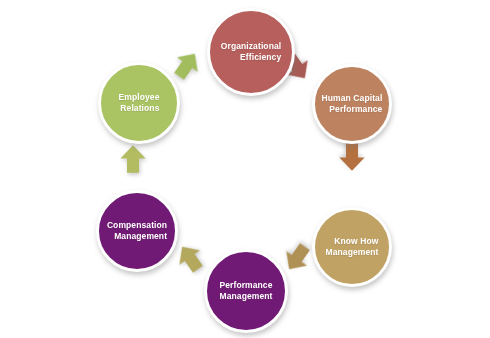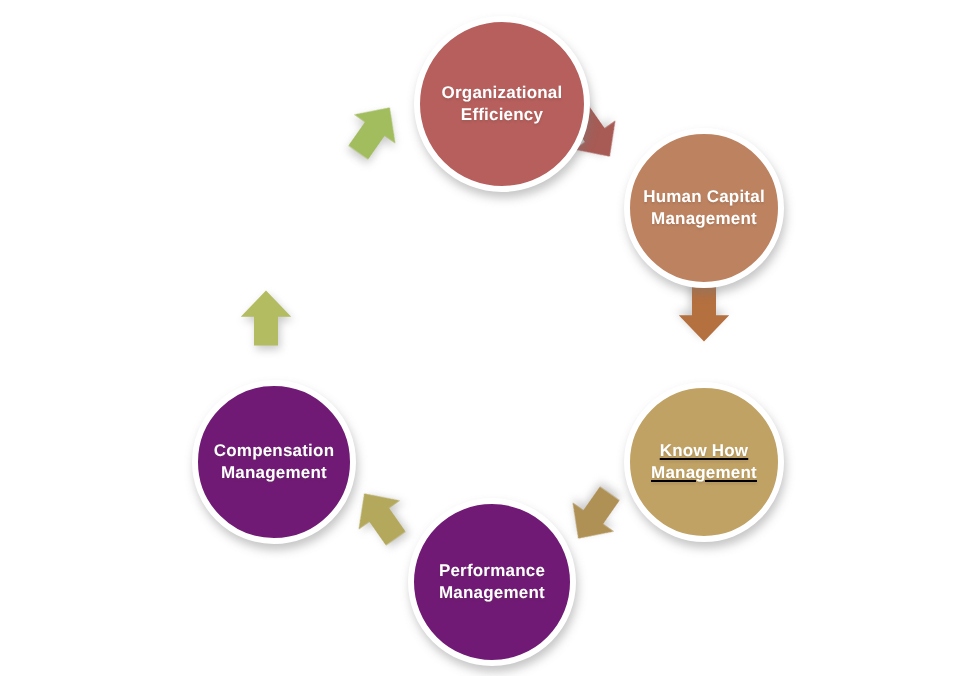--- a/index.html
+++ b/index.html
@@ -21,21 +21,21 @@
   }
   .node {
     position: absolute;
     border-radius: 50%;
     background: #cccccc;
     border: 3px solid #ffffff;
     box-sizing: border-box;
     display: flex;
     align-items: center;
     justify-content: center;
-    text-align: center;
+    text-align: right;
     box-shadow: 1px 3px 5px rgba(120,120,120,0.42);
   }
   .node-label {
     color: #ffffff;
     font-size: 8.5px;
     line-height: 11px;
     font-weight: bold;
     letter-spacing: 0.1px;
     padding: 0 6px;
     text-shadow: 0 1px 1px rgba(90,70,60,0.18);
@@ -87,27 +87,31 @@
       <svg viewBox="0 0 100 100" xmlns="http://www.w3.org/2000/svg">
         <path d="M50 4 L92 48 L70 48 L70 96 L30 96 L30 48 L8 48 Z" fill="#a2bd5e"></path>
       </svg>
     </div>
     <div class="node" style="left: 207px; top: 8px; width: 88px; height: 88px; background: rgb(182, 95, 93);">
       <span class="node-label">Organizational
 Efficiency</span>
     </div>
     <div class="node" style="left: 312px; top: 64px; width: 80px; height: 80px; background: rgb(189, 131, 97);">
       <span class="node-label">Human Capital
-Management</span>
+Performance</span>
     </div>
-    <div class="node" style="left: 312px; top: 191px; width: 80px; height: 80px; background: rgb(192, 162, 101); text-decoration: underline;">
+    <div class="node" style="left: 312px; top: 207px; width: 80px; height: 80px; background: rgb(192, 162, 101);">
       <span class="node-label">Know How
 Management</span>
     </div>
     <div class="node" style="left: 204px; top: 249px; width: 84px; height: 84px; background: #701a75;">
       <span class="node-label">Performance
 Management</span>
     </div>
     <div class="node" style="left: 96px; top: 190px; width: 82px; height: 82px; background: #701a75;">
       <span class="node-label">Compensation
 Management</span>
     </div>
+    <div class="node" style="left: 98px; top: 62px; width: 82px; height: 82px; background: rgb(170, 196, 99);">
+      <span class="node-label">Employee
+Relations</span>
+    </div>
   </div>
 
 </body></html>

